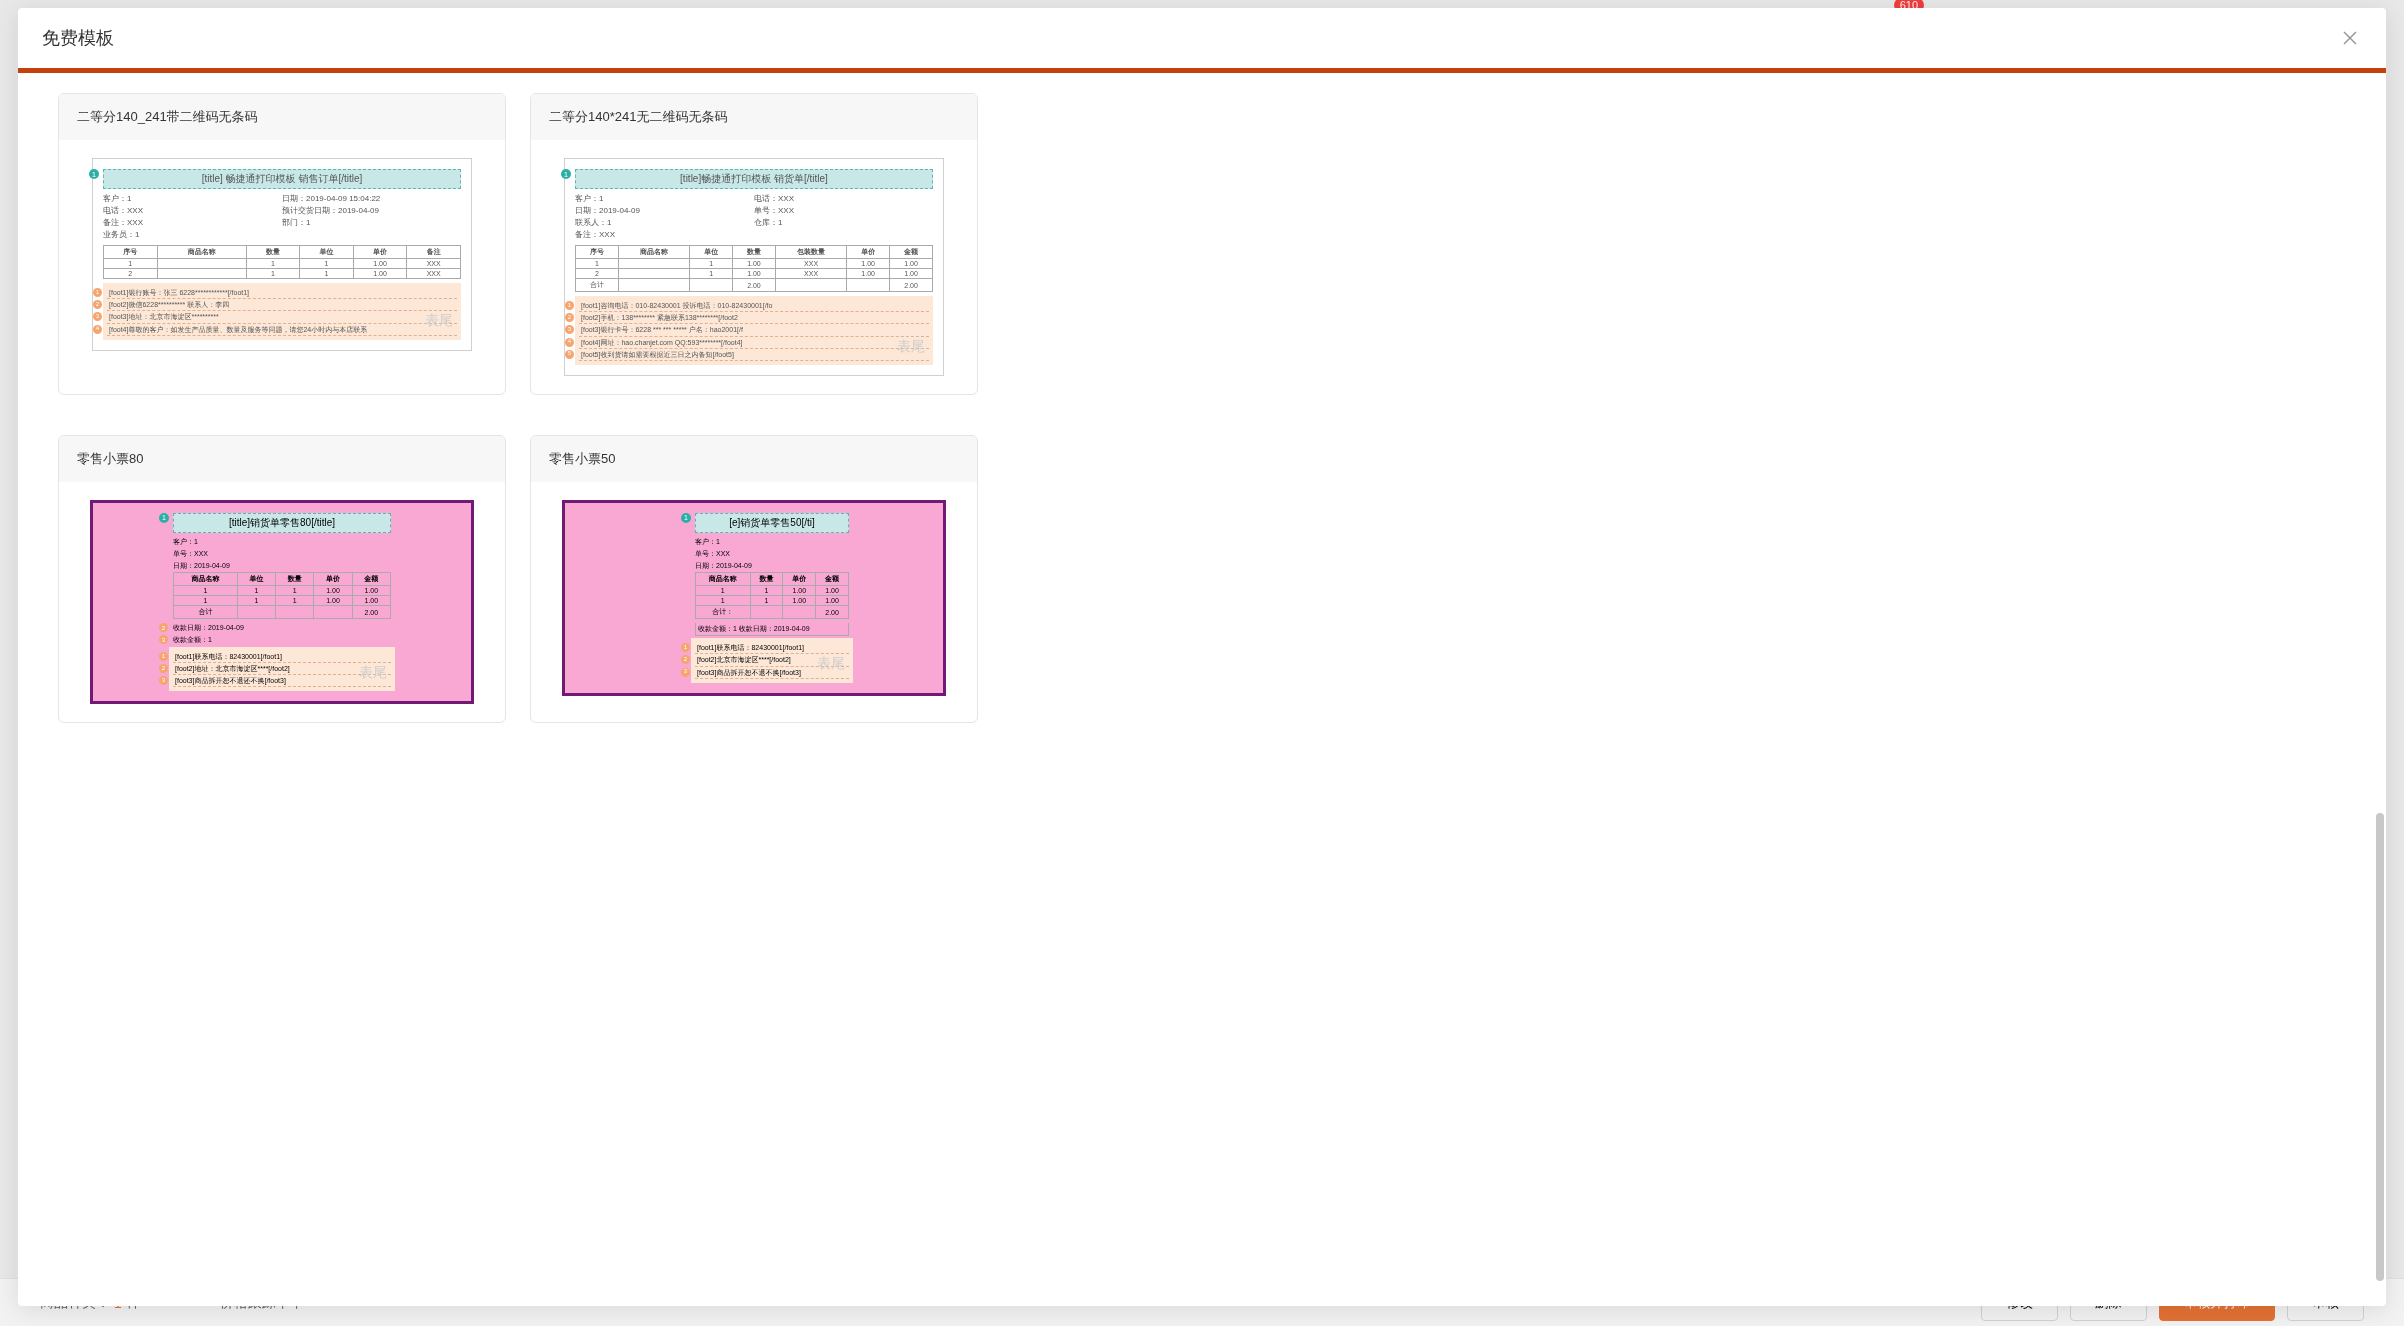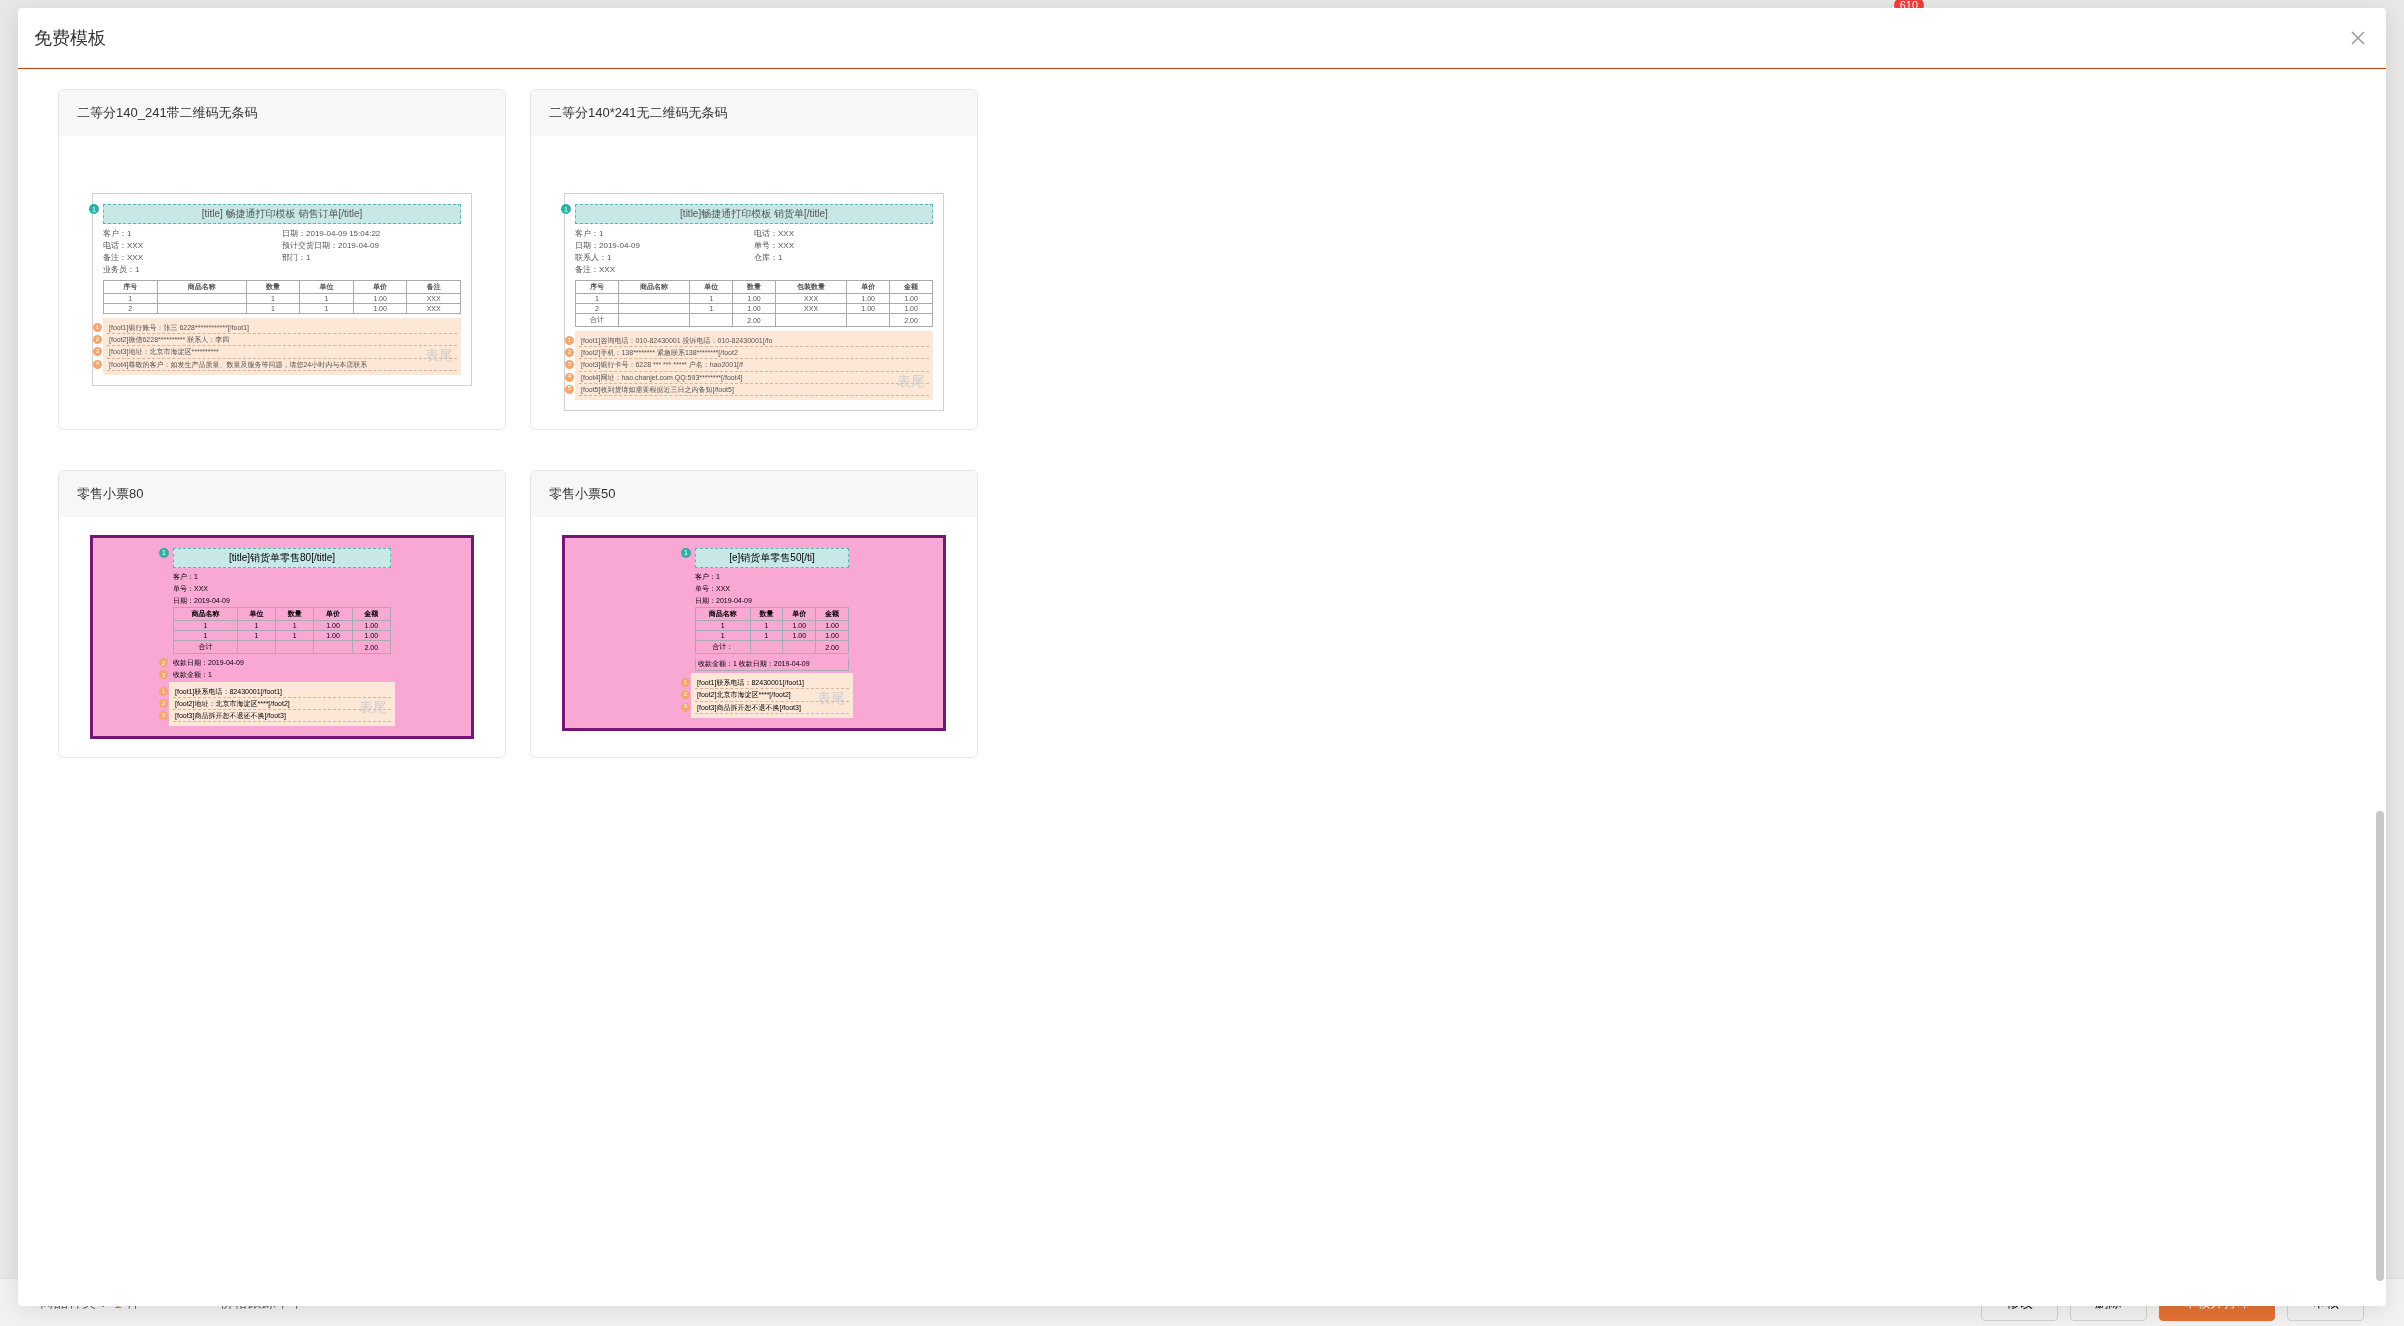--- a/index.html
+++ b/index.html
@@ -20,22 +20,22 @@
       left: 18px;
       right: 18px;
       bottom: 20px;
       background: #fff;
       border-radius: 4px;
       box-shadow: 0 4px 24px rgba(0,0,0,0.1);
       display: flex;
       flex-direction: column;
     }
     .modal-header {
-      padding: 18px 16px;
-      border-bottom: 1px solid #c2410c;
+      padding: 18px 24px;
+      border-bottom: 5px solid #c2410c;
       display: flex;
       justify-content: space-between;
       align-items: center;
     }
     .modal-title {
       font-size: 18px;
       font-weight: 500;
       color: #333;
     }
     .close-btn {
@@ -105,21 +105,20 @@
       min-height: 190px;
     }
     .preview-doc {
       border: 1px solid #d0d0d0;
       width: 380px;
       background: #fff;
       position: relative;
       font-size: 8px;
       color: #555;
       padding: 10px;
-      margin-top: 39px;
     }
     .preview-title {
       background: #c8e8e8;
       border: 1px dashed #5bb5b5;
       padding: 2px 4px;
       text-align: center;
       font-size: 10px;
       margin-bottom: 4px;
       position: relative;
     }

